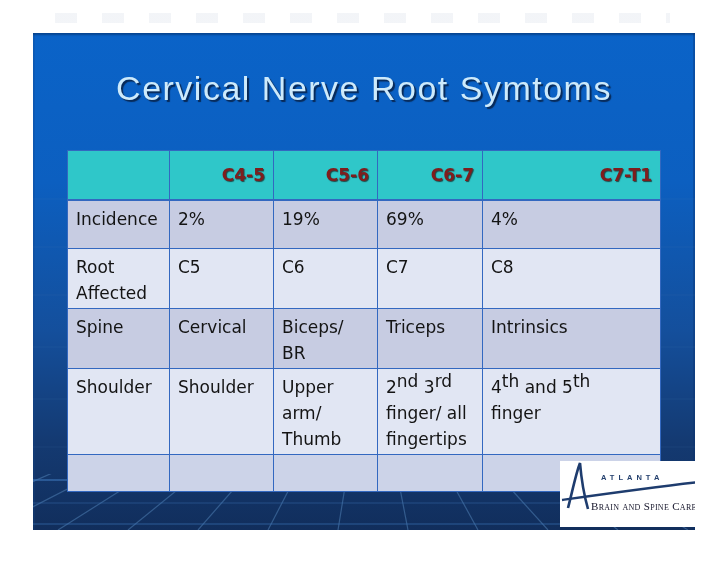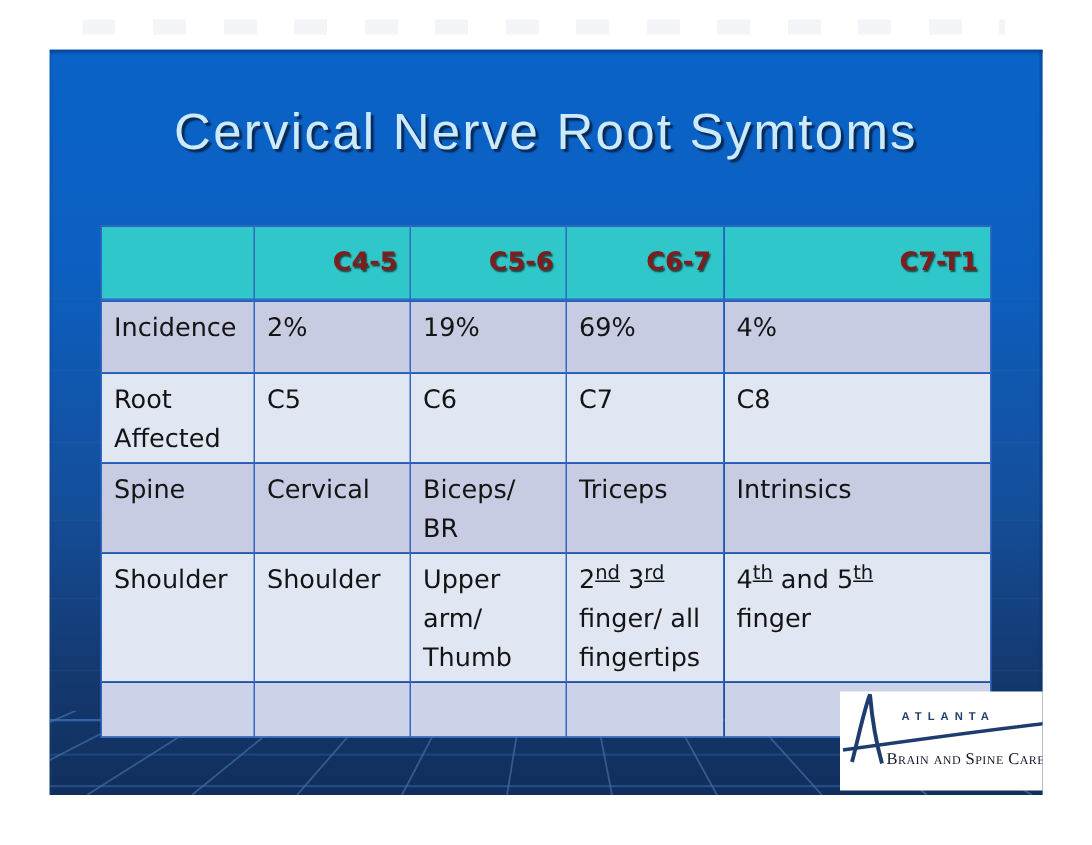--- a/index.html
+++ b/index.html
@@ -55,21 +55,21 @@
   }
   .nerve-table tbody tr:nth-child(odd)  { background:var(--rowDark); }
   .nerve-table tbody tr:nth-child(even) { background:var(--rowLight); }
   .nerve-table tbody tr:last-child      { background:var(--rowEmpty); }
   .nerve-table tbody tr:nth-child(1){ height:48px; }
   .nerve-table tbody tr:nth-child(2){ height:54px;border-radius:15px; }
   .nerve-table tbody tr:nth-child(3){ height:52px; }
   .nerve-table tbody tr:nth-child(4){ height:85px; }
   .nerve-table tbody tr:nth-child(5){ height:37px; }
   .nerve-table sup {
-    font-size:13px; line-height:0; position:relative; top:-6px; vertical-align:baseline;text-decoration:underline;
+    font-size:17px; line-height:0; position:relative; top:-6px; vertical-align:baseline;
   }
   .logo {
     position:absolute; left:527px; top:428px; width:142px; height:66px;
     background:#ffffff;
   }
   .logo-mark { position:absolute; left:0; top:0; }
   .logo-city {
     position:absolute; left:41px; top:13px;
     font:700 7.5px/1 "Liberation Sans", sans-serif;
     letter-spacing:4px; color:#24406e; white-space:nowrap;

